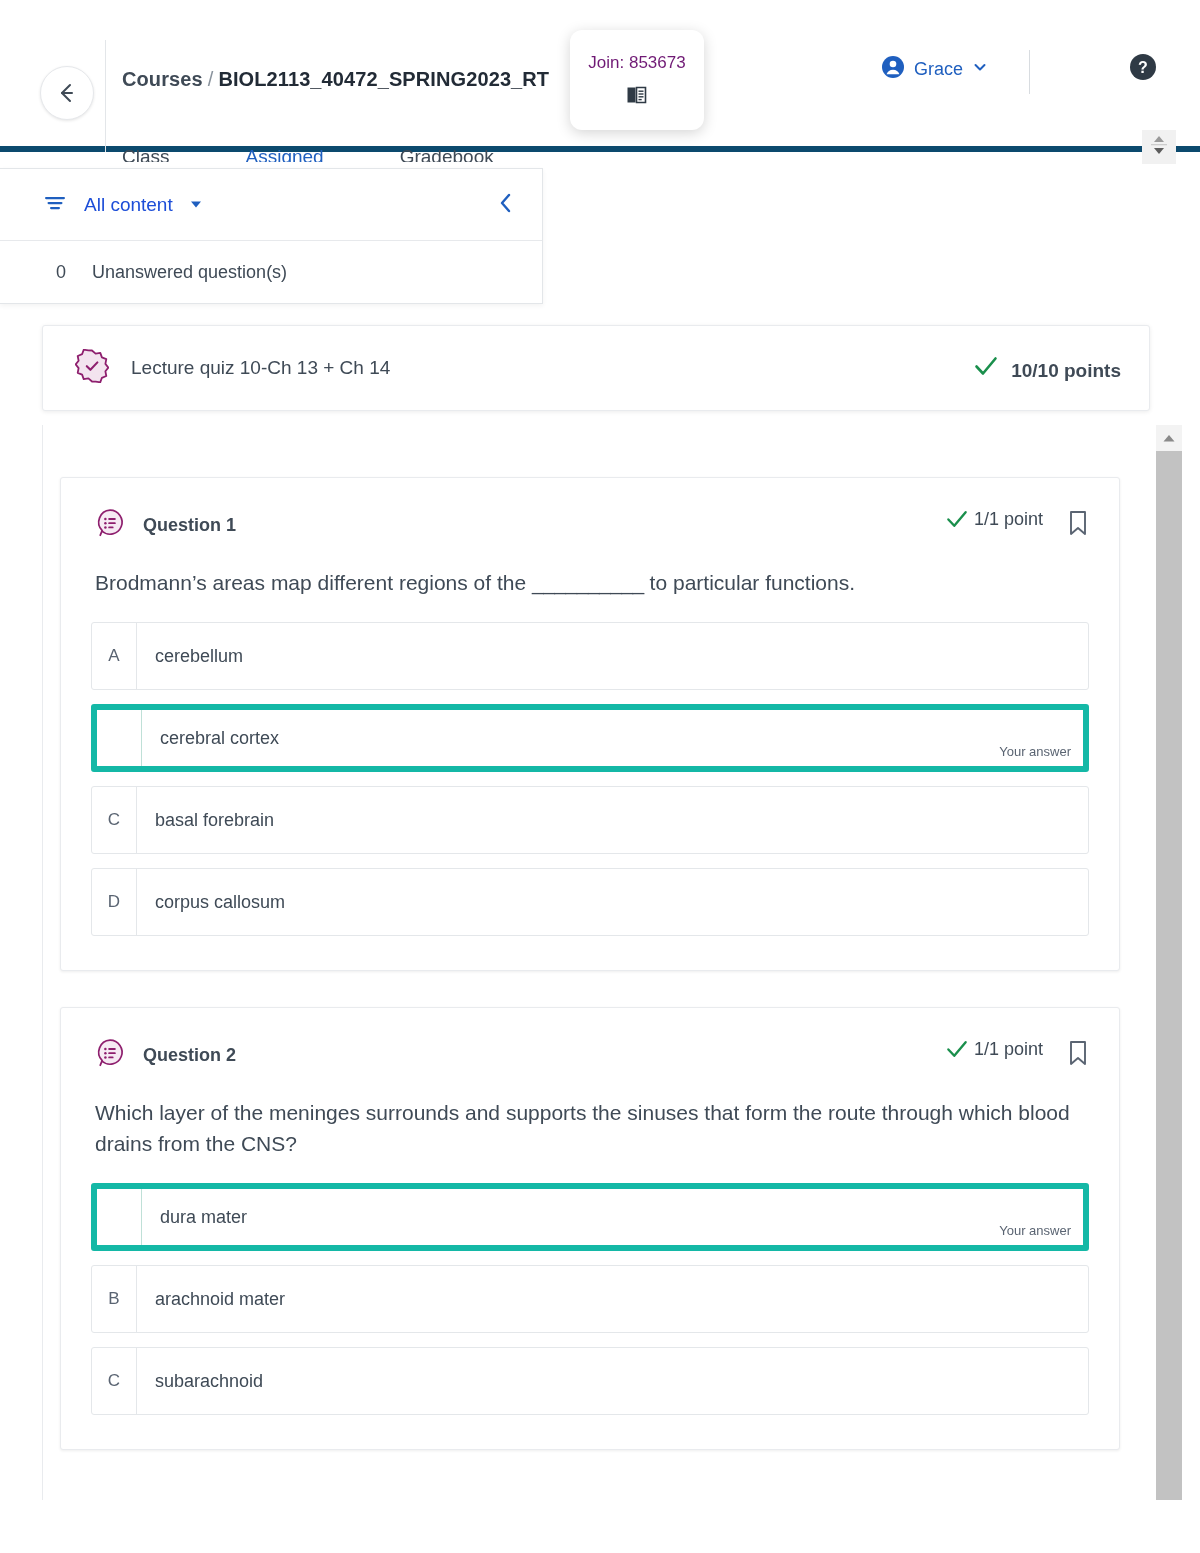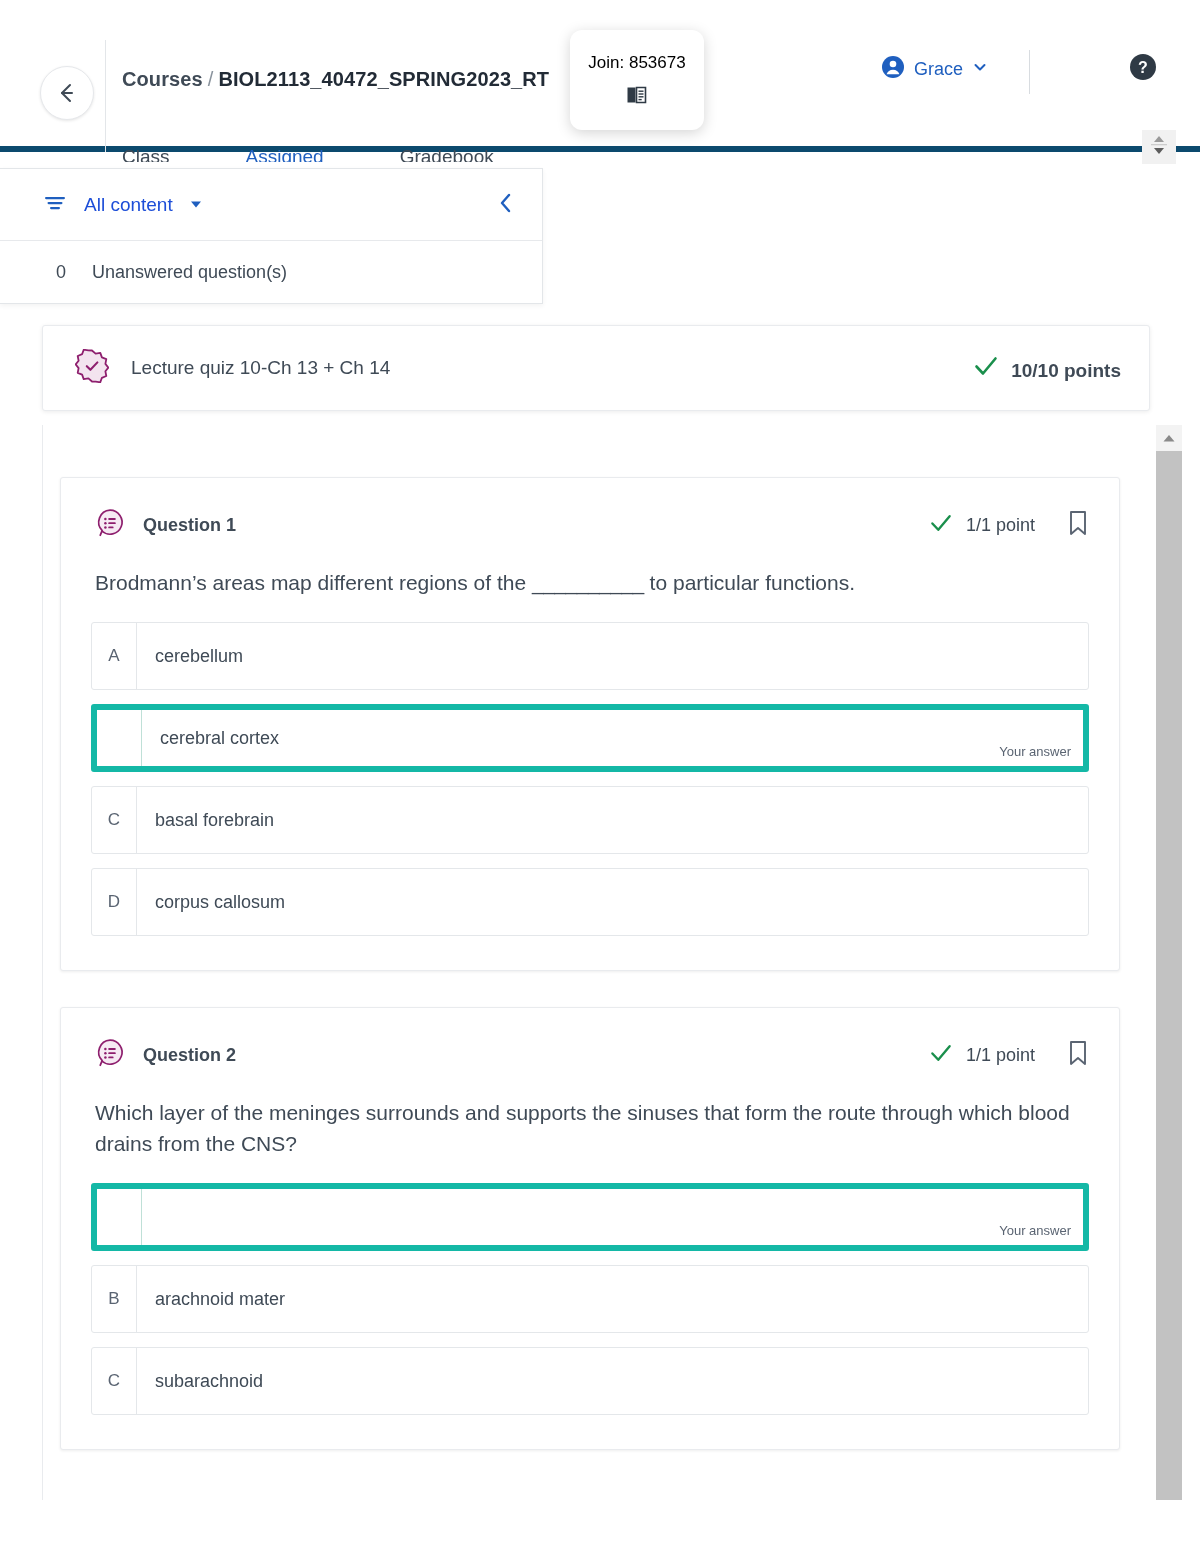--- a/index.html
+++ b/index.html
@@ -63,21 +63,21 @@
     width: 134px; height: 100px;
     background: #ffffff;
     border-radius: 12px;
     box-shadow: 0 3px 14px rgba(0,0,0,0.17);
     display: flex; flex-direction: column;
     align-items: center; justify-content: center;
     gap: 10px;
     z-index: 30;
     cursor: pointer;
   }
-  .join-code { font-size: 17px; color: #000000; white-space: nowrap; text-align: center; }
+  .join-code { font-size: 17px; color: #701a75; white-space: nowrap; text-align: center; }
   .join-icon svg { display: block; }
 
   .user-menu {
     position: absolute;
     right: 212px; top: 55px;
     display: flex; align-items: center; gap: 9px;
     cursor: pointer;
   }
   .user-name { font-size: 18px; color: #1f5fbf; }
   .user-caret { display: block; }
@@ -197,21 +197,21 @@
     border: 1px solid #e9ebee;
     border-radius: 3px;
     box-shadow: 0 1px 3px rgba(0,0,0,0.07);
     padding: 30px 26px 34px 26px;
     margin-bottom: 36px;
   }
 
   .q-head { display: flex; align-items: center; padding: 0 4px 0 8px; }
   .q-icon { display: block; margin-right: 18px; }
   .q-label { font-size: 18px; font-weight: 700; color: #3f4a56; }
-  .q-right { margin-left: auto; display: flex; align-items: center; gap: 14px; }
+  .q-right { margin-left: auto; display: flex; gap: 6px; }
   .q-points { font-size: 18px; color: #3f4a56; }
   .bookmark-btn { cursor: pointer; display: block; margin-left: 18px; }
 
   .q-text {
     margin: 26px 8px 24px 8px;
     font-size: 21px;
     line-height: 1.45;
     color: #3f4a56;
   }
   .blank { letter-spacing: -0.5px; }
@@ -499,20 +499,21 @@
               </svg>
             </span>
           </span>
         </div>
 
         <div class="q-text">Which layer of the meninges surrounds and supports the sinuses that form the route through which blood drains from the CNS?</div>
 
         <div class="options">
           <div class="option selected">
             <div class="opt-letter"></div>
+            <div class="opt-body">dura mater</div>
             <div class="your-answer">Your answer</div>
           </div>
           <div class="option">
             <div class="opt-letter">B</div>
             <div class="opt-body">arachnoid mater</div>
           </div>
           <div class="option">
             <div class="opt-letter">C</div>
             <div class="opt-body">subarachnoid</div>
           </div>

